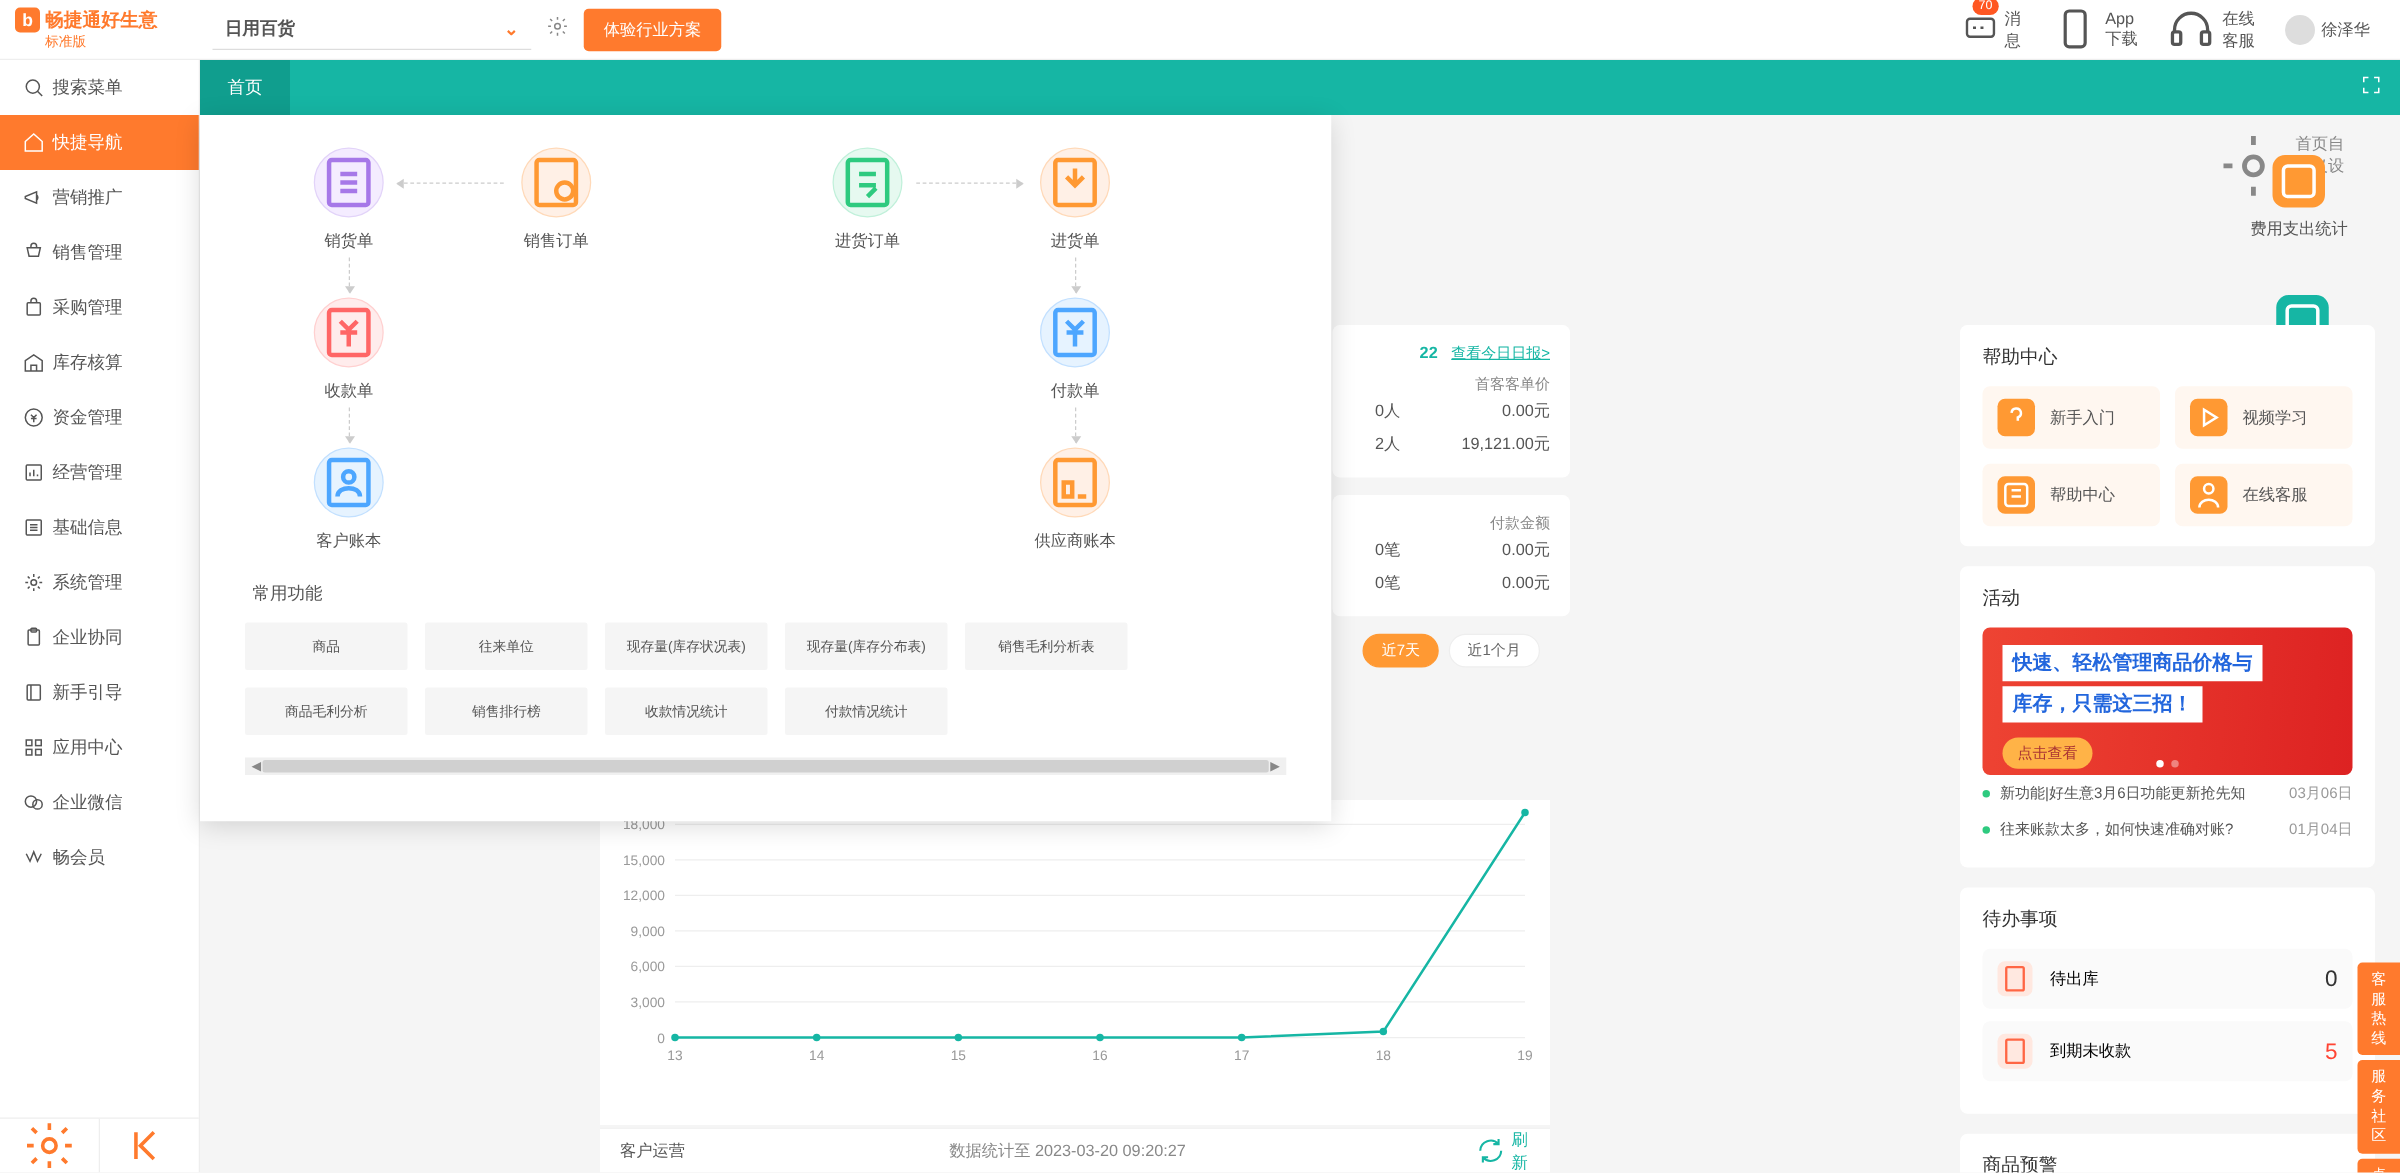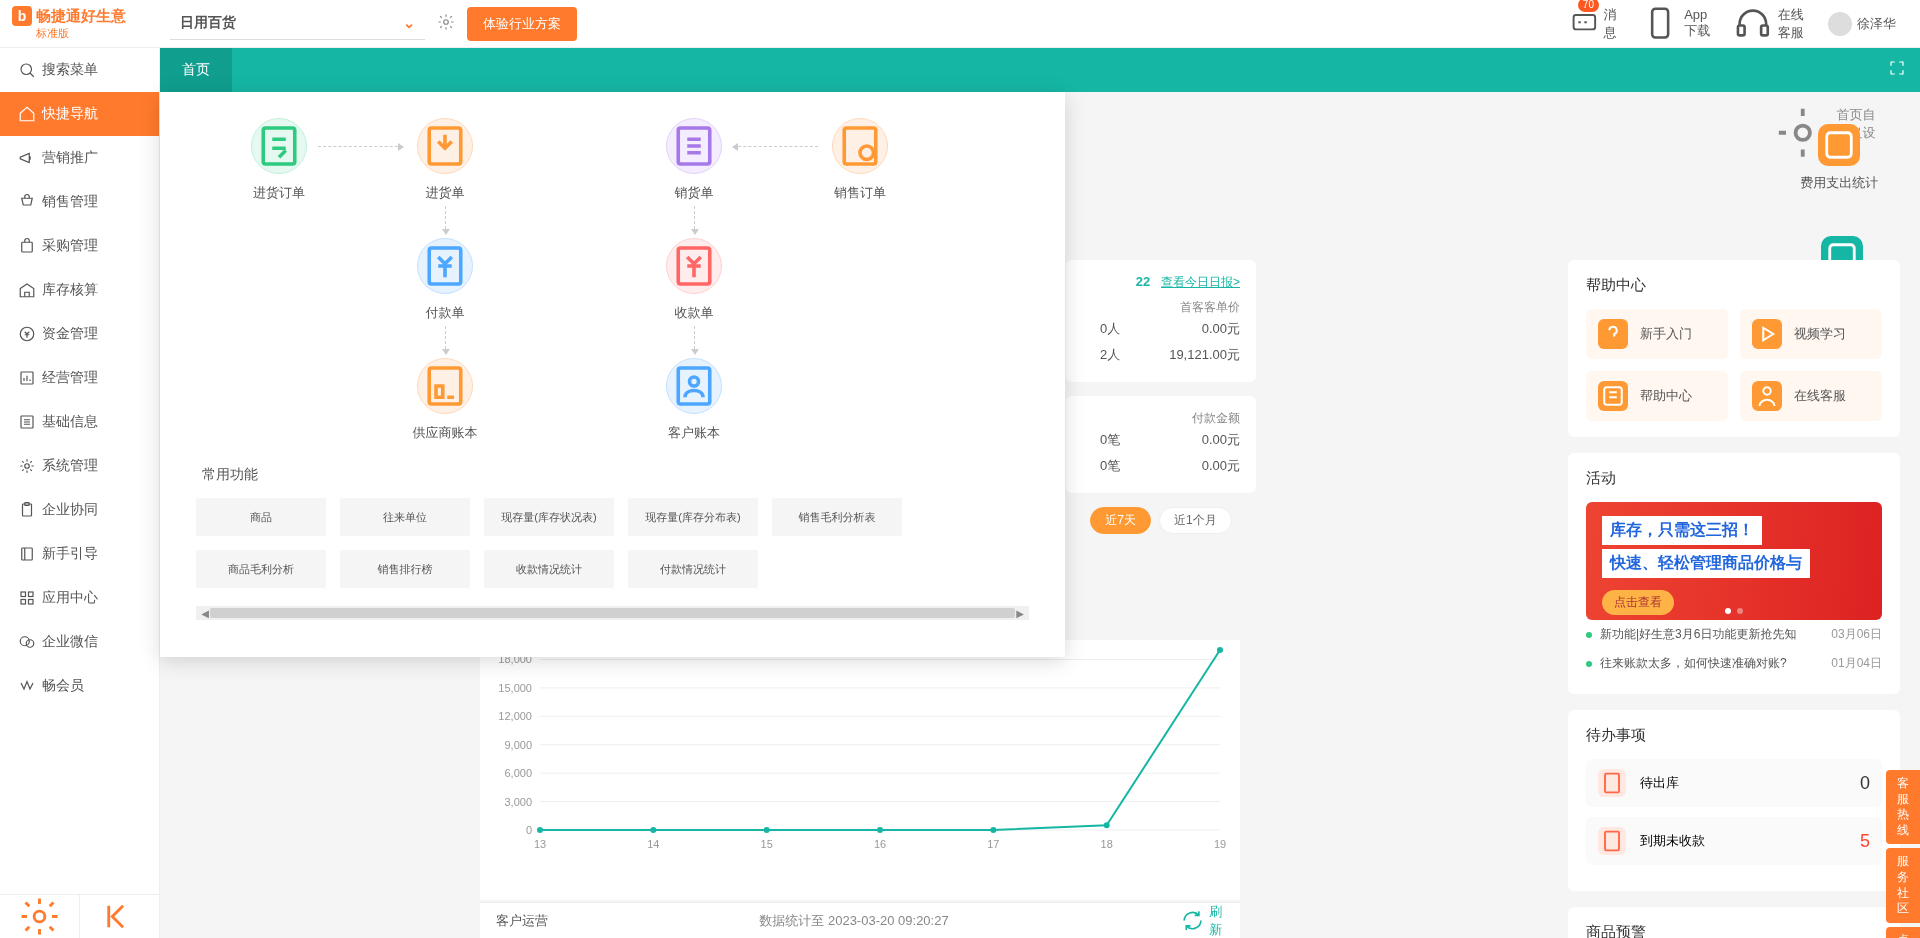--- a/index.html
+++ b/index.html
@@ -413,20 +413,67 @@
     <button class="ptab on">近7天</button>
     <button class="ptab">近1个月</button>
   </div>
 </div>
 
 <div class="flyout">
   <div class="flow-section">
 
     <div style="width:415px;">
       <div style="display:flex; position:relative;">
+        <div class="flow-col">
+          <div class="flow-item">
+            <div class="flow-circle fc-purple">
+                <svg class="ico" viewBox="0 0 24 24">
+                  <rect x="5" y="4" width="14" height="16" rx="1"></rect>
+                  <path d="M9 9h6M9 12h6M9 15h6"></path>
+                </svg>
+              </div>
+            <span>销货单</span>
+          </div>
+          <div class="flow-arrow-v"></div>
+          <div class="flow-item">
+            <div class="flow-circle fc-red">
+                <svg class="ico" viewBox="0 0 24 24">
+                  <rect x="5" y="4" width="14" height="16" rx="1"></rect>
+                  <path d="M9 8l3 3 3-3M9 12h6M12 12v5"></path>
+                </svg>
+              </div>
+            <span>收款单</span>
+          </div>
+          <div class="flow-arrow-v"></div>
+          <div class="flow-item">
+            <div class="flow-circle fc-blue">
+                <svg class="ico" viewBox="0 0 24 24">
+                  <rect x="5" y="4" width="14" height="16" rx="1"></rect>
+                  <circle cx="12" cy="10" r="2"></circle>
+                  <path d="M8 17c0-2 2-3 4-3s4 1 4 3"></path>
+                </svg>
+              </div>
+            <span>客户账本</span>
+          </div>
+        </div>
+        <div class="flow-arrow-h rev" style="left:122px;"></div>
+        <div class="flow-item">
+          <div class="flow-circle fc-orange">
+              <svg class="ico" viewBox="0 0 24 24">
+                <rect x="5" y="4" width="14" height="16" rx="1"></rect>
+                <circle cx="15" cy="15" r="3"></circle>
+              </svg>
+            </div>
+          <span>销售订单</span>
+        </div>
+      </div>
+    </div>
+
+    <div style="width:415px;">
+      <div style="display:flex; position:relative;">
         <div class="flow-item">
           <div class="flow-circle fc-green">
               <svg class="ico" viewBox="0 0 24 24">
                 <rect x="5" y="4" width="14" height="16" rx="1"></rect>
                 <path d="M9 9h6M9 13h6M12 17l3-3"></path>
               </svg>
             </div>
           <span>进货订单</span>
         </div>
         <div class="flow-arrow-h" style="left:122px;"></div>
@@ -453,67 +500,20 @@
           <div class="flow-arrow-v"></div>
           <div class="flow-item">
             <div class="flow-circle fc-orange">
                 <svg class="ico" viewBox="0 0 24 24">
                   <rect x="5" y="4" width="14" height="16" rx="1"></rect>
                   <path d="M8 17h3v-5h-3zM13 17h3"></path>
                 </svg>
               </div>
             <span>供应商账本</span>
           </div>
-        </div>
-      </div>
-    </div>
-
-    <div style="width:415px;">
-      <div style="display:flex; position:relative;">
-        <div class="flow-col">
-          <div class="flow-item">
-            <div class="flow-circle fc-purple">
-                <svg class="ico" viewBox="0 0 24 24">
-                  <rect x="5" y="4" width="14" height="16" rx="1"></rect>
-                  <path d="M9 9h6M9 12h6M9 15h6"></path>
-                </svg>
-              </div>
-            <span>销货单</span>
-          </div>
-          <div class="flow-arrow-v"></div>
-          <div class="flow-item">
-            <div class="flow-circle fc-red">
-                <svg class="ico" viewBox="0 0 24 24">
-                  <rect x="5" y="4" width="14" height="16" rx="1"></rect>
-                  <path d="M9 8l3 3 3-3M9 12h6M12 12v5"></path>
-                </svg>
-              </div>
-            <span>收款单</span>
-          </div>
-          <div class="flow-arrow-v"></div>
-          <div class="flow-item">
-            <div class="flow-circle fc-blue">
-                <svg class="ico" viewBox="0 0 24 24">
-                  <rect x="5" y="4" width="14" height="16" rx="1"></rect>
-                  <circle cx="12" cy="10" r="2"></circle>
-                  <path d="M8 17c0-2 2-3 4-3s4 1 4 3"></path>
-                </svg>
-              </div>
-            <span>客户账本</span>
-          </div>
-        </div>
-        <div class="flow-arrow-h rev" style="left:122px;"></div>
-        <div class="flow-item">
-          <div class="flow-circle fc-orange">
-              <svg class="ico" viewBox="0 0 24 24">
-                <rect x="5" y="4" width="14" height="16" rx="1"></rect>
-                <circle cx="15" cy="15" r="3"></circle>
-              </svg>
-            </div>
-          <span>销售订单</span>
         </div>
       </div>
     </div>
   </div>
 
   <div class="common-title">常用功能</div>
   <div class="common-grid" id="common-grid">
       <button class="common-btn">商品</button>
       <button class="common-btn">往来单位</button>
       <button class="common-btn">现存量(库存状况表)</button>
@@ -567,22 +567,22 @@
               <path d="M6 20c0-3 3-5 6-5s6 2 6 5"></path>
             </svg>
           </div>
           <span>在线客服</span>
         </div>
       </div>
   </div>
   <div class="card">
     <div class="card-title">活动</div>
     <div class="activity-banner">
+      <div><span class="banner-text">快速、轻松管理商品价格与</span></div>
       <div><span class="banner-text">库存，只需这三招！</span></div>
-      <div><span class="banner-text">快速、轻松管理商品价格与</span></div>
       <button class="banner-btn">点击查看</button>
       <div class="banner-dots">
           <span class="on"></span>
           <span></span>
         </div>
     </div>
     <div id="news-list">
         <div class="news-item">
           <span class="dot"></span>
           <span>新功能|好生意3月6日功能更新抢先知</span>

